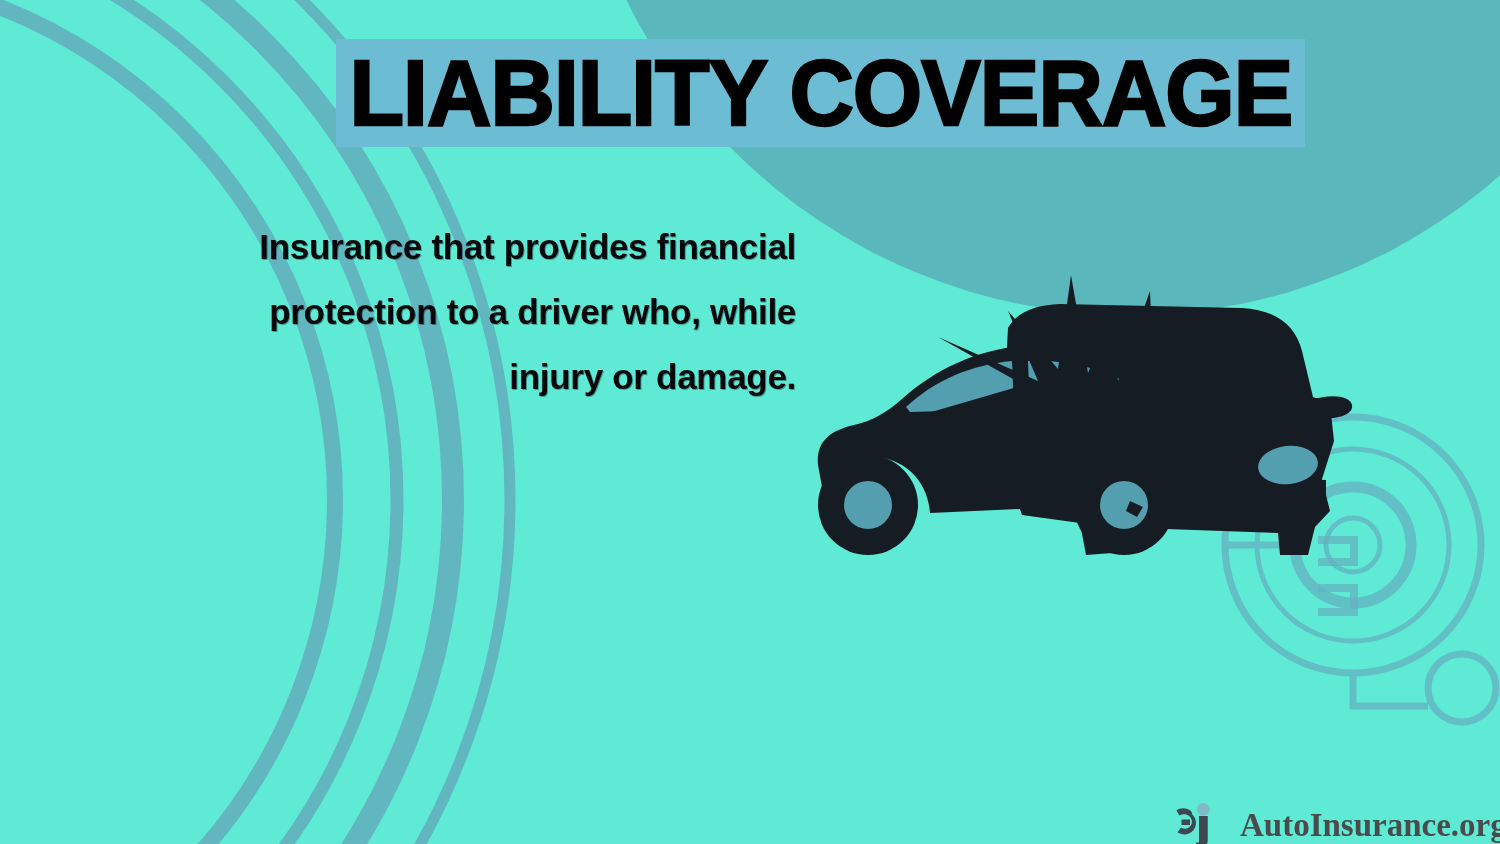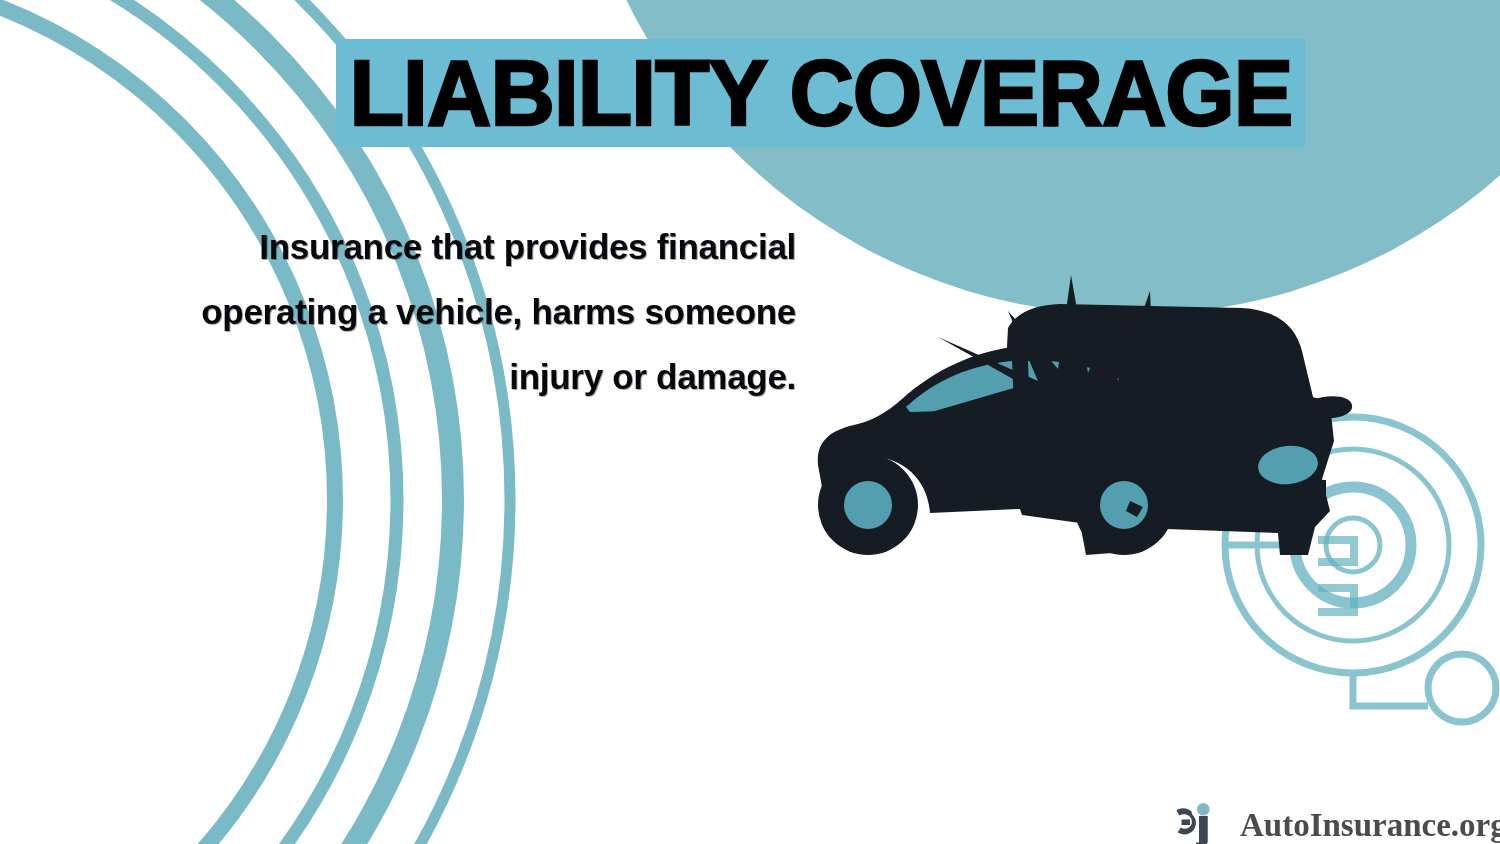--- a/index.html
+++ b/index.html
@@ -5,21 +5,21 @@
   html, body {
     margin: 0;
     padding: 0;
     background: #3f5f68;
   }
   #poster {
     position: relative;
     width: 1500px;
     height: 844px;
     overflow: hidden;
-    background: #ffffff;
+    background: #5eead4;
     font-family: "Liberation Sans", sans-serif;
   }
 
   
   #bg-decor {
     position: absolute;
     inset: 0;
     width: 1500px;
     height: 844px;
     pointer-events: none;
@@ -137,21 +137,21 @@
       </g>
     </g>
   </svg>
 
   <div id="title-band">
     <div id="title-text">LIABILITY COVERAGE</div>
   </div>
 
   <div id="body-copy">
     <div class="body-line"> Insurance that provides financial</div>
-    <div class="body-line">operating a vehicle, harms someone</div>
+    <div class="body-line">protection to a driver who, while</div>
     <div class="body-line">injury or damage.</div>
   </div>
 
   <svg id="crash-illustration" viewBox="0 0 690 370">
     <g fill="#161c23">
 
       <g>
 
         <path d="M198 63
                  C208 46 226 40 250 39

